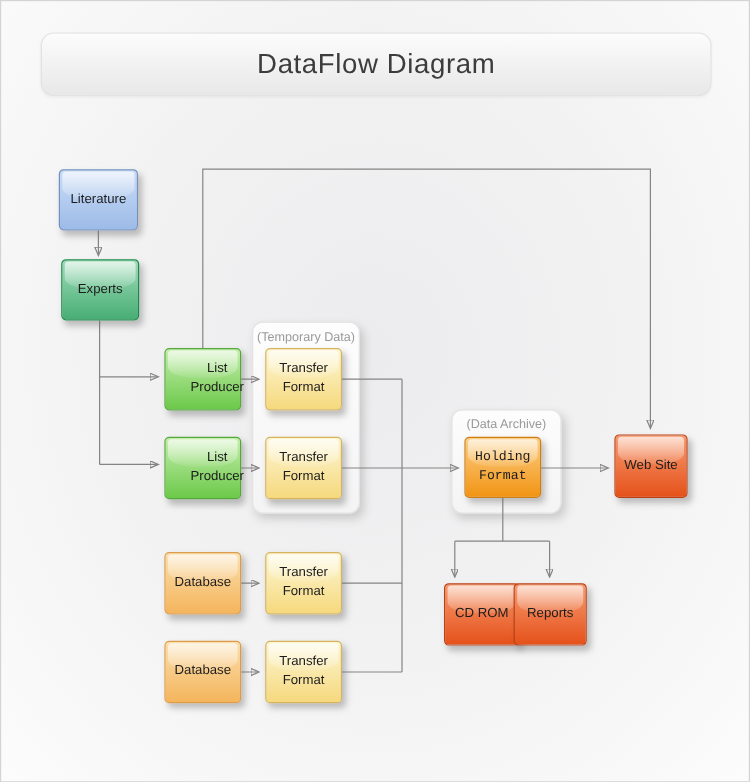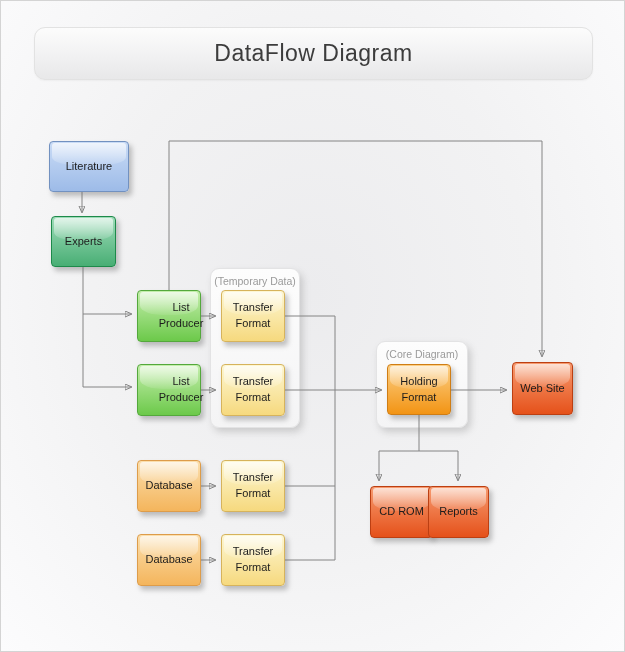--- a/index.html
+++ b/index.html
@@ -64,21 +64,21 @@
 <div class="canvas">
 
   <div class="title-bar">
     <span class="title-text">DataFlow Diagram</span>
   </div>
 
   <div class="group" style="left:209px; top:267px; width:88px; height:158px;">
     <div class="group-label">(Temporary Data)</div>
   </div>
   <div class="group" style="left:375px; top:340px; width:90px; height:85px;">
-    <div class="group-label">(Core Diagram)</div>
+    <div class="group-label">(Data Archive)</div>
   </div>
 
   <svg class="wires" width="623" height="650">
     <defs>
       <marker id="arr" markerWidth="8" markerHeight="8" refX="6" refY="3" orient="auto">
         <path d="M0,0 L7,3 L0,6 z" fill="#6f6f6f" stroke="none"></path>
       </marker>
     </defs>
     <path d="M81,191 V211" marker-end="url(#arr)"></path>
     <path d="M82,266 V386"></path>
@@ -95,21 +95,21 @@
     <path d="M284,389 H380" marker-end="url(#arr)"></path>
     <path d="M450,389 H505" marker-end="url(#arr)"></path>
     <path d="M418,414 V450"></path>
     <path d="M378,450 H457"></path>
     <path d="M378,450 V479" marker-end="url(#arr)"></path>
     <path d="M457,450 V479" marker-end="url(#arr)"></path>
     <path d="M168,289 V140 H541 V355" marker-end="url(#arr)"></path>
   </svg>
 
 
-  <div class="node n-blue" style="left:48px; top:140px; width:80px; height:51px;">
+  <div class="node n-blue" style="left:48px; top:140px; width:66px; height:51px;">
     <span>Literature</span>
   </div>
 
   <div class="node n-green-dark" style="left:50px; top:215px; width:65px; height:51px;">
     <span>Experts</span>
   </div>
 
   <div class="node n-green-light" style="left:136px; top:289px; width:64px; height:52px;">
     <span>List Producer</span>
   </div>
@@ -135,21 +135,21 @@
   </div>
 
   <div class="node n-orange-lt" style="left:136px; top:533px; width:64px; height:52px;">
     <span>Database</span>
   </div>
 
   <div class="node n-yellow" style="left:220px; top:533px; width:64px; height:52px;">
     <span>Transfer Format</span>
   </div>
 
-  <div class="node n-orange" style="left:386px; top:363px; width:64px; height:51px;">
+  <div class="node n-orange" style="left:386px; top:363px; width:64px; height:51px;font-family:Liberation Mono, monospace;">
     <span>Holding Format</span>
   </div>
 
   <div class="node n-red" style="left:511px; top:361px; width:61px; height:53px;">
     <span>Web Site</span>
   </div>
 
   <div class="node n-red" style="left:347px; top:485px; width:63px; height:52px;margin-left:22px;">
     <span>CD ROM</span>
   </div>

